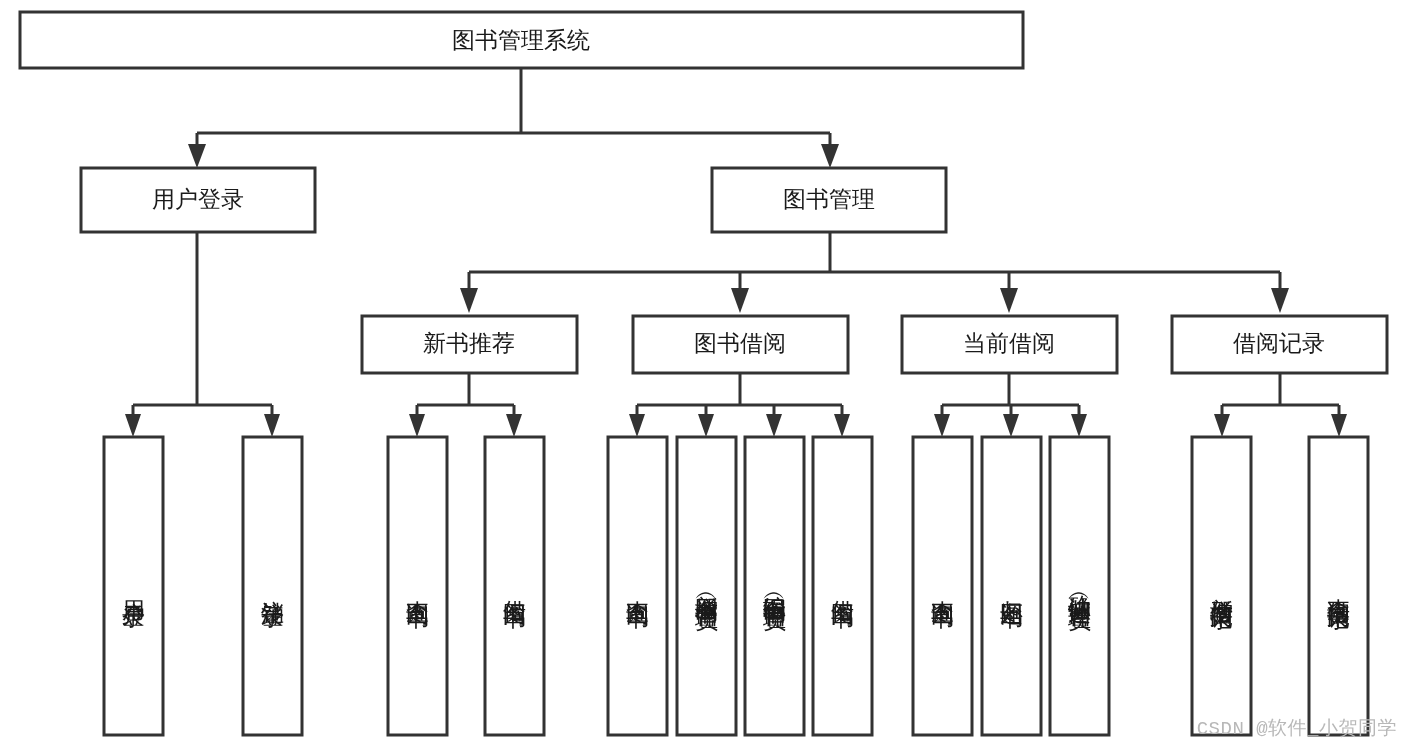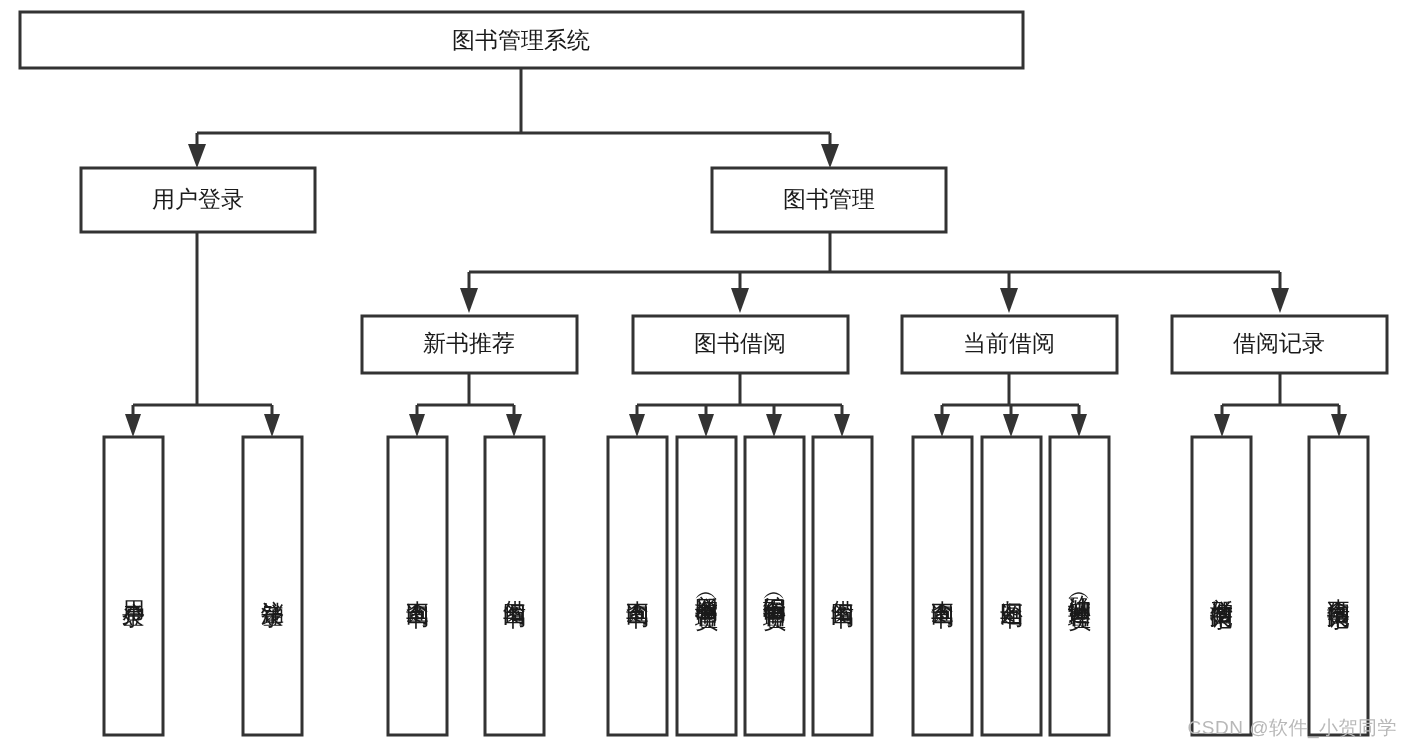--- a/index.html
+++ b/index.html
@@ -49,21 +49,21 @@
     fill: none;
   }
   .arrowhead {
     fill: #333333;
     stroke: none;
   }
   .watermark {
     position: absolute;
     right: 8px;
     bottom: 6px;
-    font-family: Liberation Sans, sans-serif;
+    font-family: Liberation Mono, monospace;
     font-size: 19px;
     color: #b8b8b8;
     white-space: nowrap;
     letter-spacing: 0.5px;
   }
 </style>
 </head>
 <body>
 
 <div id="page">

